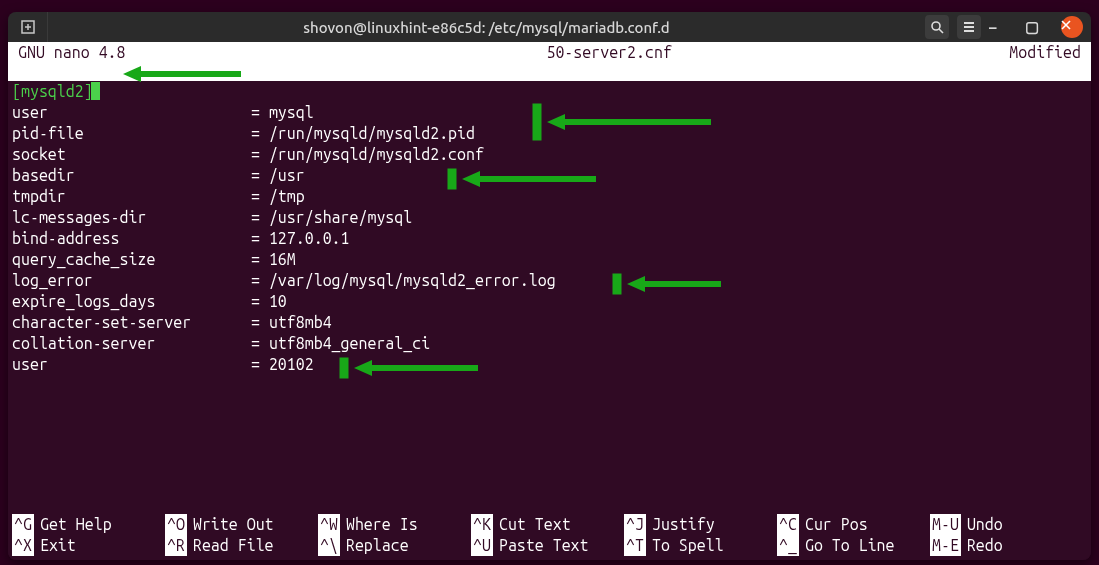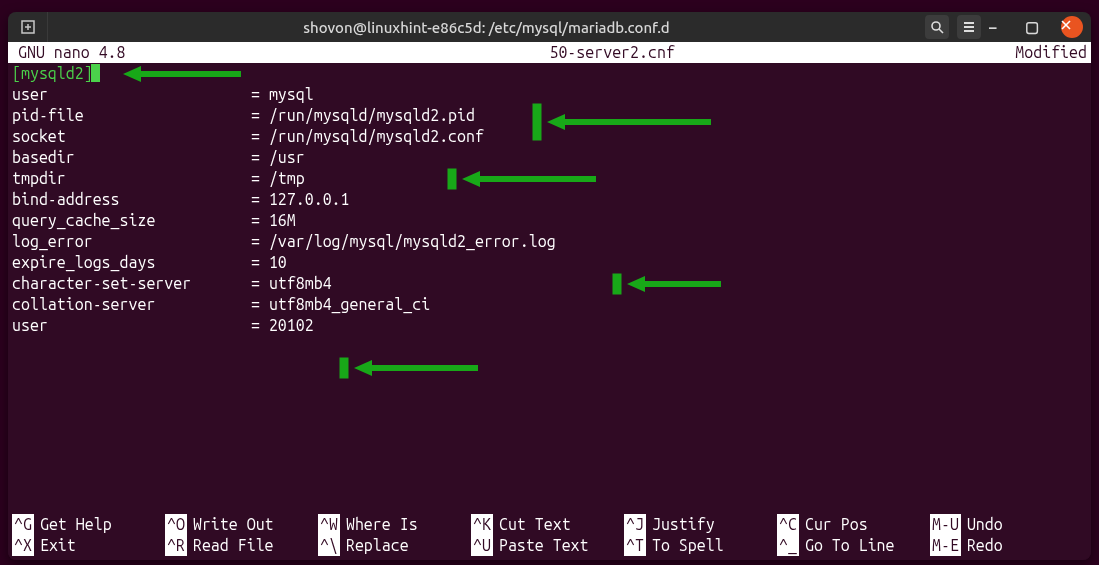--- a/index.html
+++ b/index.html
@@ -71,27 +71,27 @@
     background: #300a24;
     color: #ffffff;
     font-size: 16px;
     line-height: 21px;
     position: relative;
   }
   .nano-header {
     background: #ffffff;
     color: #330a24;
     display: flex;
-    height: 21px;
+    height: 39px;
     font-weight: 400;
     gap: 48px;
   }
   .nano-header .hl { padding-left: 10px; width: 220px; }
   .nano-header .hc { flex:1; text-align:center; }
-  .nano-header .hr { padding-right: 4px; margin-left: 19px; }
+  .nano-header .hr { padding-right: 10px; margin-left: 19px; }
   .editor {
     position: relative;
     padding-left: 4px;
   }
   .line { white-space: pre; height:21px; }
   .section { color: #4bd24b; font-weight: normal; }
   .kv-key { display:inline-block; width: 230px; }
   .cursor {
     display:inline-block;
     width: 9px;
@@ -169,20 +169,21 @@
     </div>
 
     <div class="editor">
       <div class="line"><span class="section">[mysqld2]</span><span class="cursor"></span></div>
       <div id="kv-lines">
           <div class="line"><span class="kv-key">user</span> = <span>mysql</span></div>
           <div class="line"><span class="kv-key">pid-file</span> = <span>/run/mysqld/mysqld2.pid</span></div>
           <div class="line"><span class="kv-key">socket</span> = <span>/run/mysqld/mysqld2.conf</span></div>
           <div class="line"><span class="kv-key">basedir</span> = <span>/usr</span></div>
           <div class="line"><span class="kv-key">tmpdir</span> = <span>/tmp</span></div>
+          <div class="line"><span class="kv-key">lc-messages-dir</span> = <span>/usr/share/mysql</span></div>
           <div class="line"><span class="kv-key">bind-address</span> = <span>127.0.0.1</span></div>
           <div class="line"><span class="kv-key">query_cache_size</span> = <span>16M</span></div>
           <div class="line"><span class="kv-key">log_error</span> = <span>/var/log/mysql/mysqld2_error.log</span></div>
           <div class="line"><span class="kv-key">expire_logs_days</span> = <span>10</span></div>
           <div class="line"><span class="kv-key">character-set-server</span> = <span>utf8mb4</span></div>
           <div class="line"><span class="kv-key">collation-server</span> = <span>utf8mb4_general_ci</span></div>
           <div class="line"><span class="kv-key">user</span> = <span>20102</span></div>
         </div>
     </div>
 

